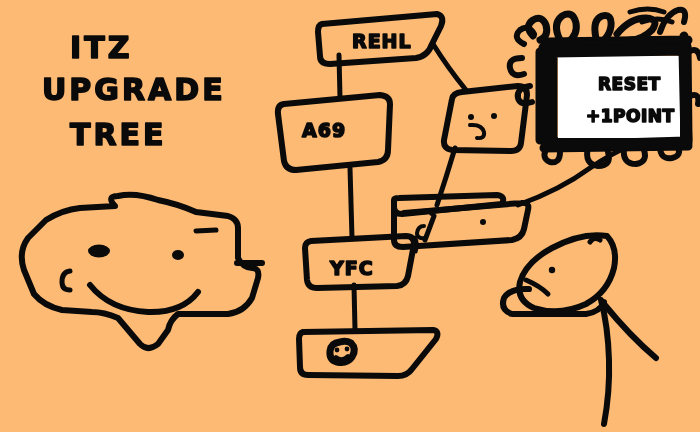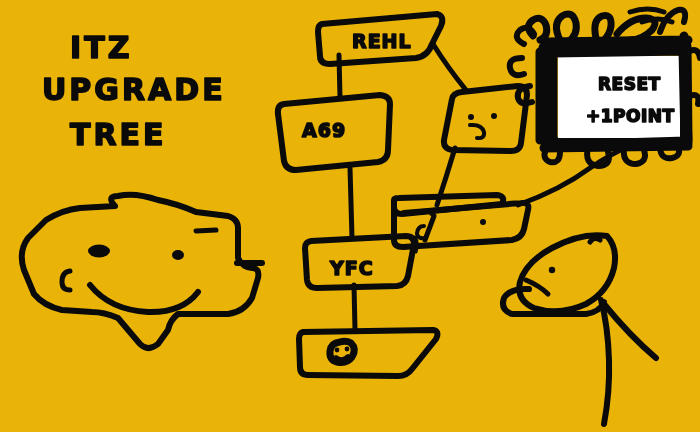--- a/index.html
+++ b/index.html
@@ -10,21 +10,21 @@
   body {
     width: 700px;
     height: 432px;
     overflow: hidden;
     font-family: "Liberation Sans", sans-serif;
   }
   #canvas-root {
     position: relative;
     width: 700px;
     height: 432px;
-    background: #eab308;
+    background: #fdba74;
   }
   svg#sketch {
     position: absolute;
     top: 0;
     left: 0;
     width: 700px;
     height: 432px;
     display: block;
   }
   .ink {

